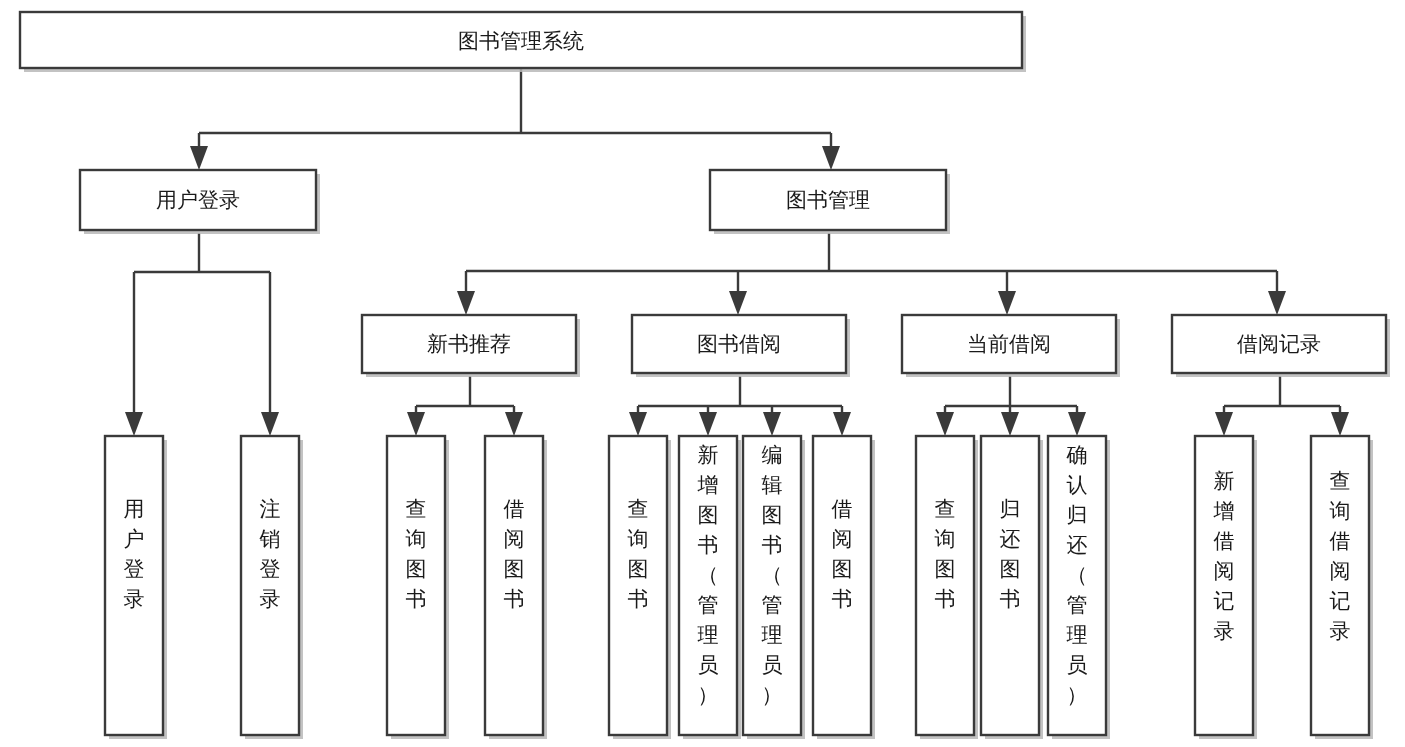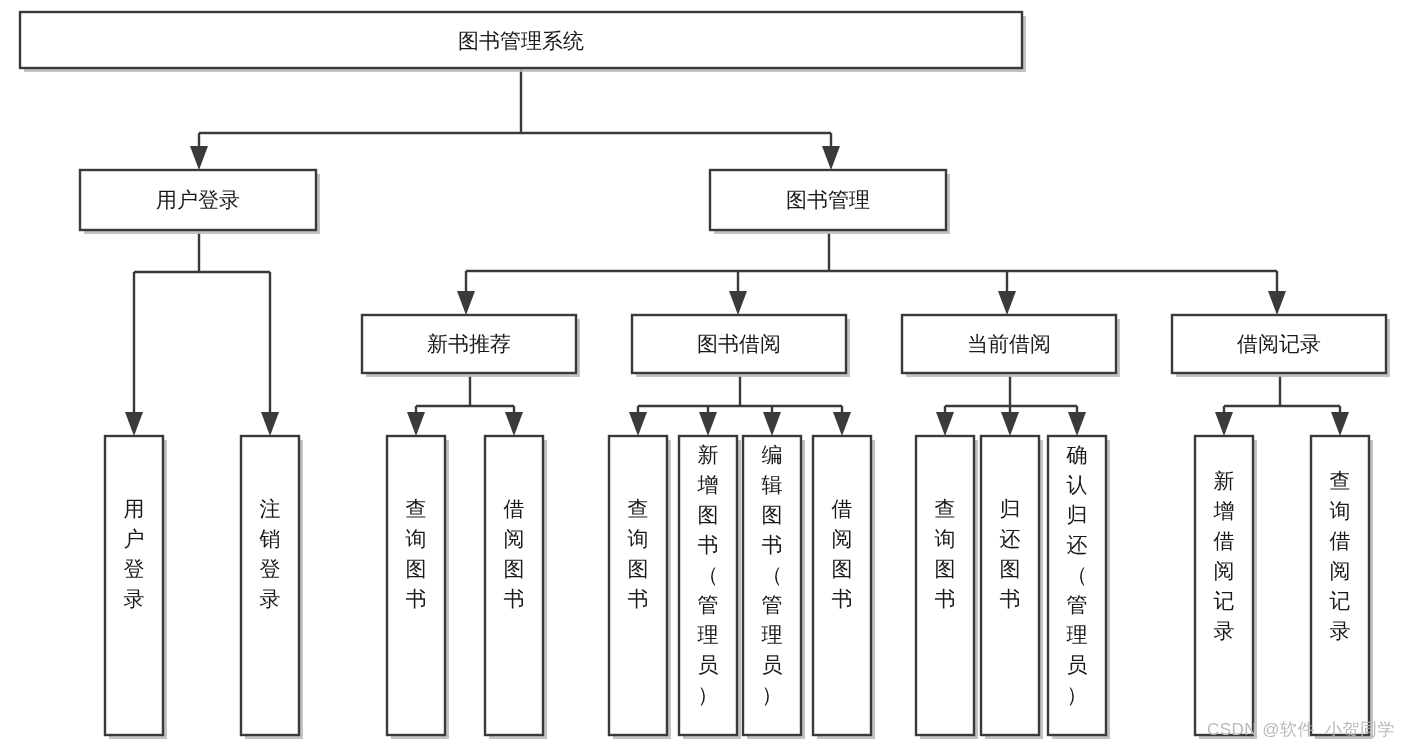--- a/index.html
+++ b/index.html
@@ -227,14 +227,13 @@
 
       <g>
         <rect class="node-shadow" x="1315" y="440" width="58" height="299"></rect>
         <rect class="node-box" x="1311" y="436" width="58" height="299"></rect>
         <text class="node-label-vert" x="1340" y="488"><tspan x="1340" dy="0">查</tspan><tspan x="1340" dy="30">询</tspan><tspan x="1340" dy="30">借</tspan><tspan x="1340" dy="30">阅</tspan><tspan x="1340" dy="30">记</tspan><tspan x="1340" dy="30">录</tspan></text>
       </g>
 
     </g>
   </svg>
 
-  <div class="watermark">CSDN @软件_小贺同学</div>
 </div>
 
 </body></html>

